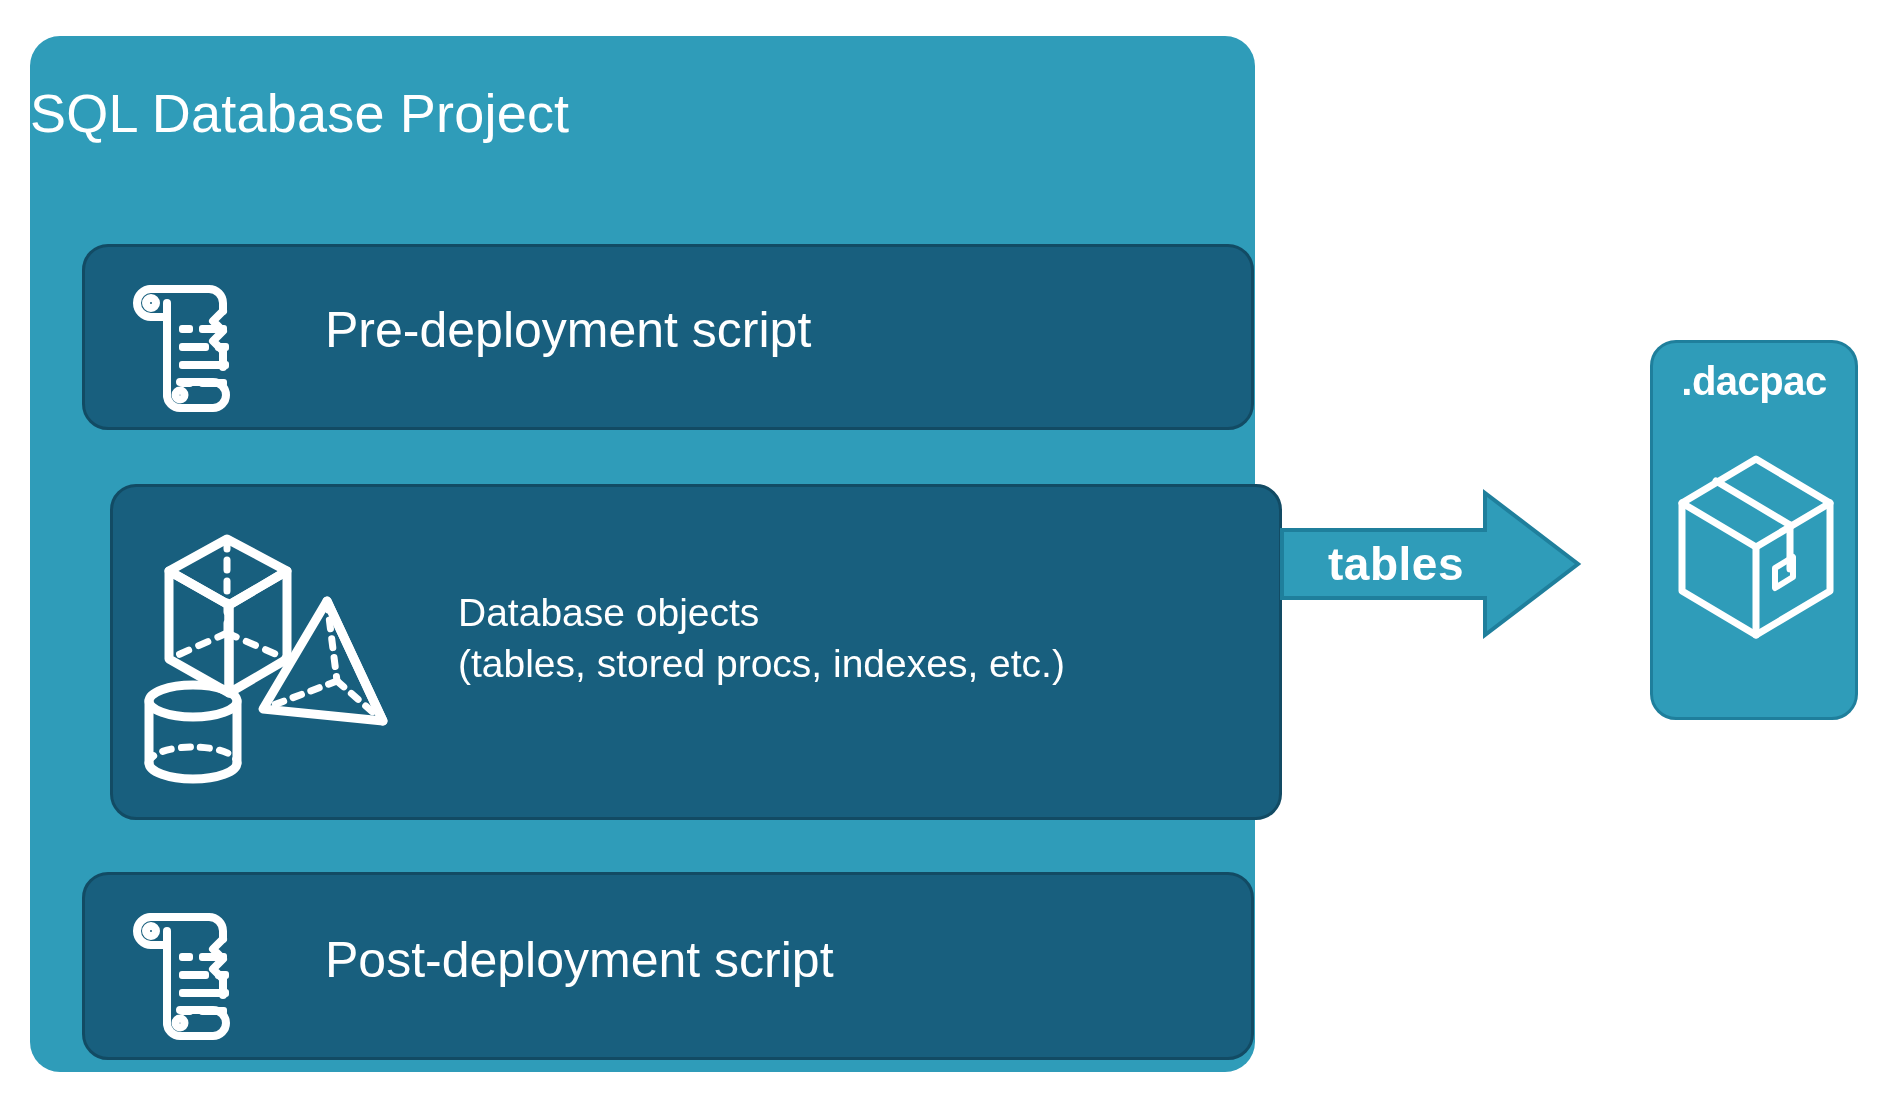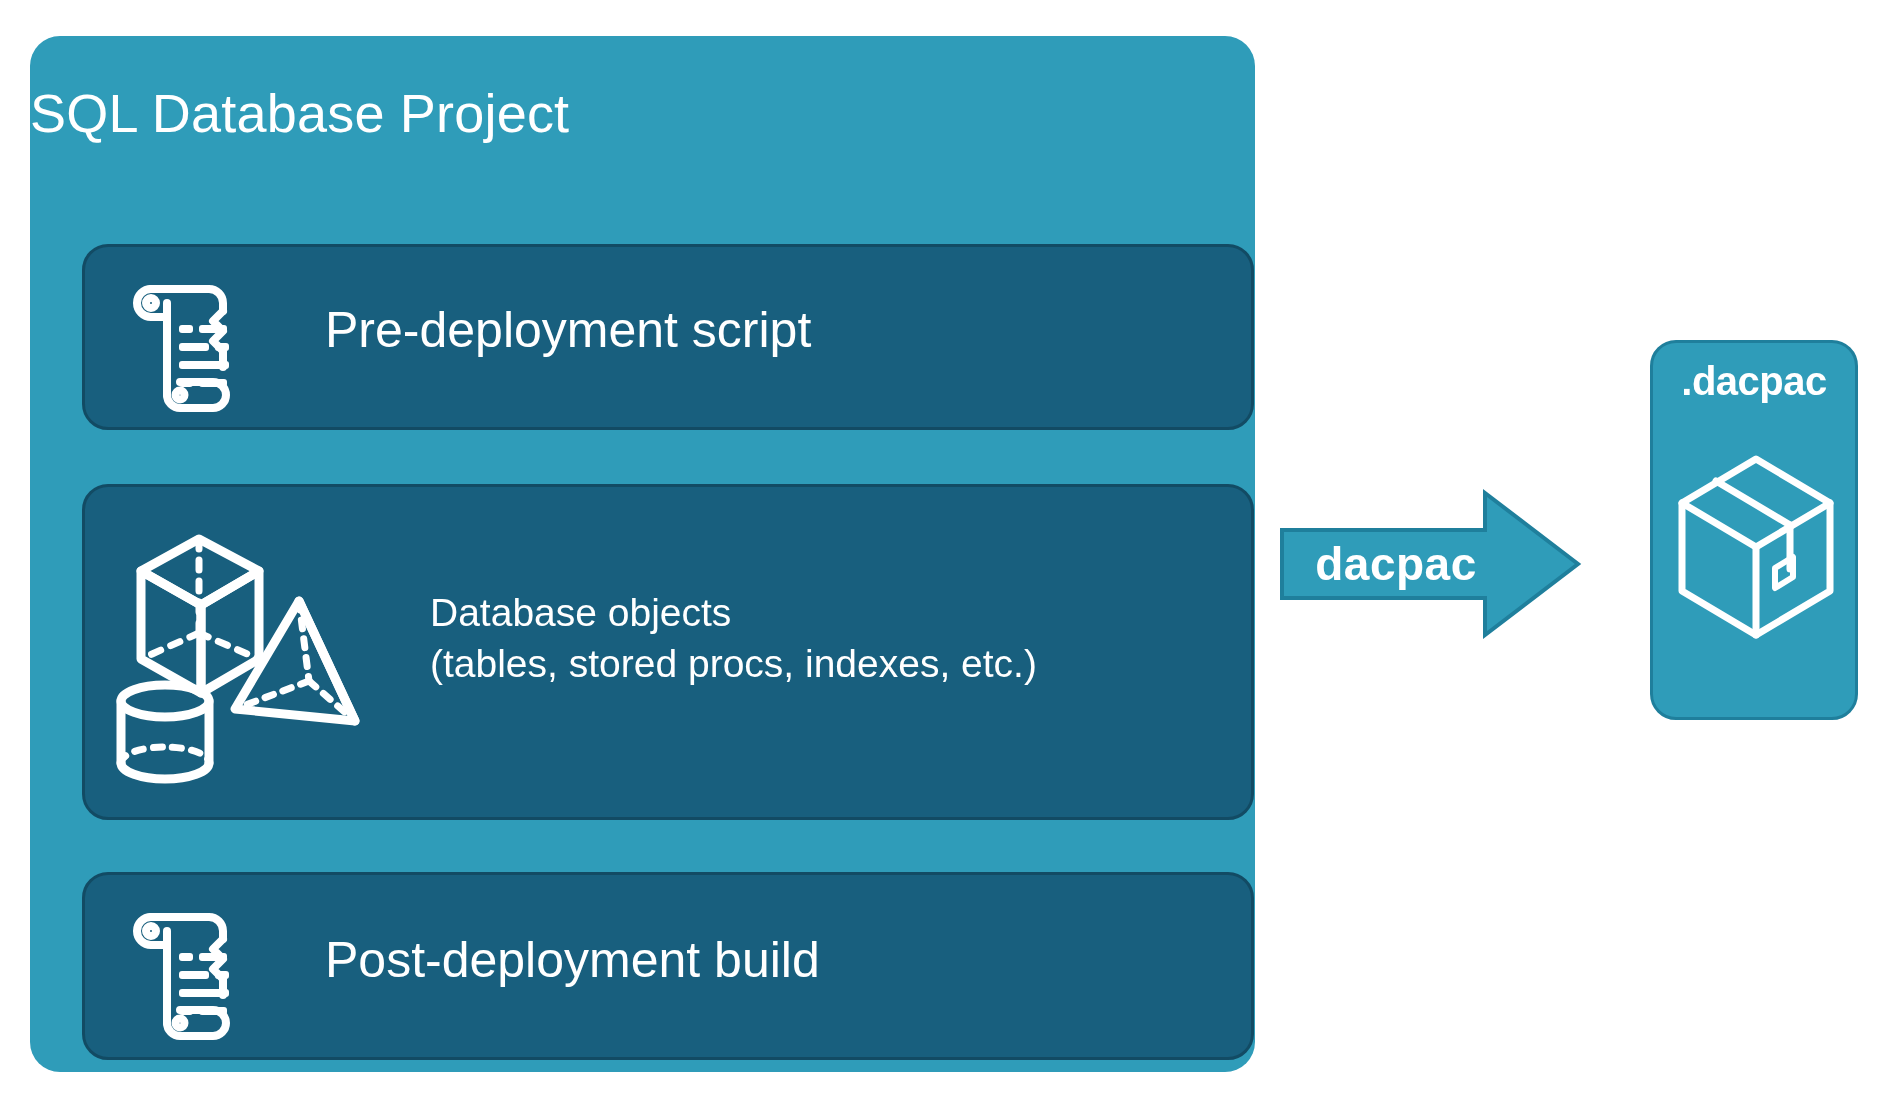--- a/index.html
+++ b/index.html
@@ -40,21 +40,21 @@
   .inner-card{
     position:absolute;
     left:52px;
     width:1172px;
     background:#185f7e;
     border:3px solid #124b64;
     border-radius:26px;
     box-sizing:border-box;
   }
   #card-pre  { top:208px;  height:186px; }
-  #card-obj  { top:448px;  height:336px; }
+  #card-obj  { top:448px;  height:336px;margin-left:28px; }
   #card-post { top:836px;  height:188px; }
 
   .card-label{
     position:absolute;
     color:#ffffff;
     font-size:50px;
     font-weight:400;
     line-height:1.32;
     white-space:pre-line;
   }
@@ -210,30 +210,30 @@
             <rect x="74" y="56" width="14" height="8" rx="3"></rect>
             <rect x="94" y="56" width="28" height="8" rx="3"></rect>
             <rect x="74" y="74" width="30" height="8" rx="3"></rect>
             <rect x="110" y="74" width="14" height="8" rx="3"></rect>
             <rect x="74" y="92" width="50" height="8" rx="3"></rect>
             <rect x="74" y="110" width="14" height="8" rx="3"></rect>
             <rect x="94" y="110" width="28" height="8" rx="3"></rect>
           </g>
         </svg>
       </div>
-      <div class="card-label">Post-deployment build</div>
+      <div class="card-label">Post-deployment script</div>
     </div>
 
   </div>
 
   <div class="build-arrow">
     <svg viewBox="0 0 300 148" width="300" height="148">
       <path d="M2 40 L205 40 L205 3 L298 74 L205 145 L205 108 L2 108 Z" fill="#2f9cb9" stroke="#1f7f9c" stroke-width="4" stroke-linejoin="miter"></path>
     </svg>
-    <div class="label">dacpac</div>
+    <div class="label">tables</div>
   </div>
 
   <div class="dacpac-card">
     <div class="dacpac-title">.dacpac</div>
     <div class="dacpac-icon">
       <svg viewBox="0 0 162 190" width="162" height="190" aria-hidden="true">
         <g fill="none" stroke="#ffffff" stroke-width="7" stroke-linecap="round" stroke-linejoin="round">
 
           <path d="M81 8 L155 52 L155 140 L81 184 L7 140 L7 52 Z"></path>
 

